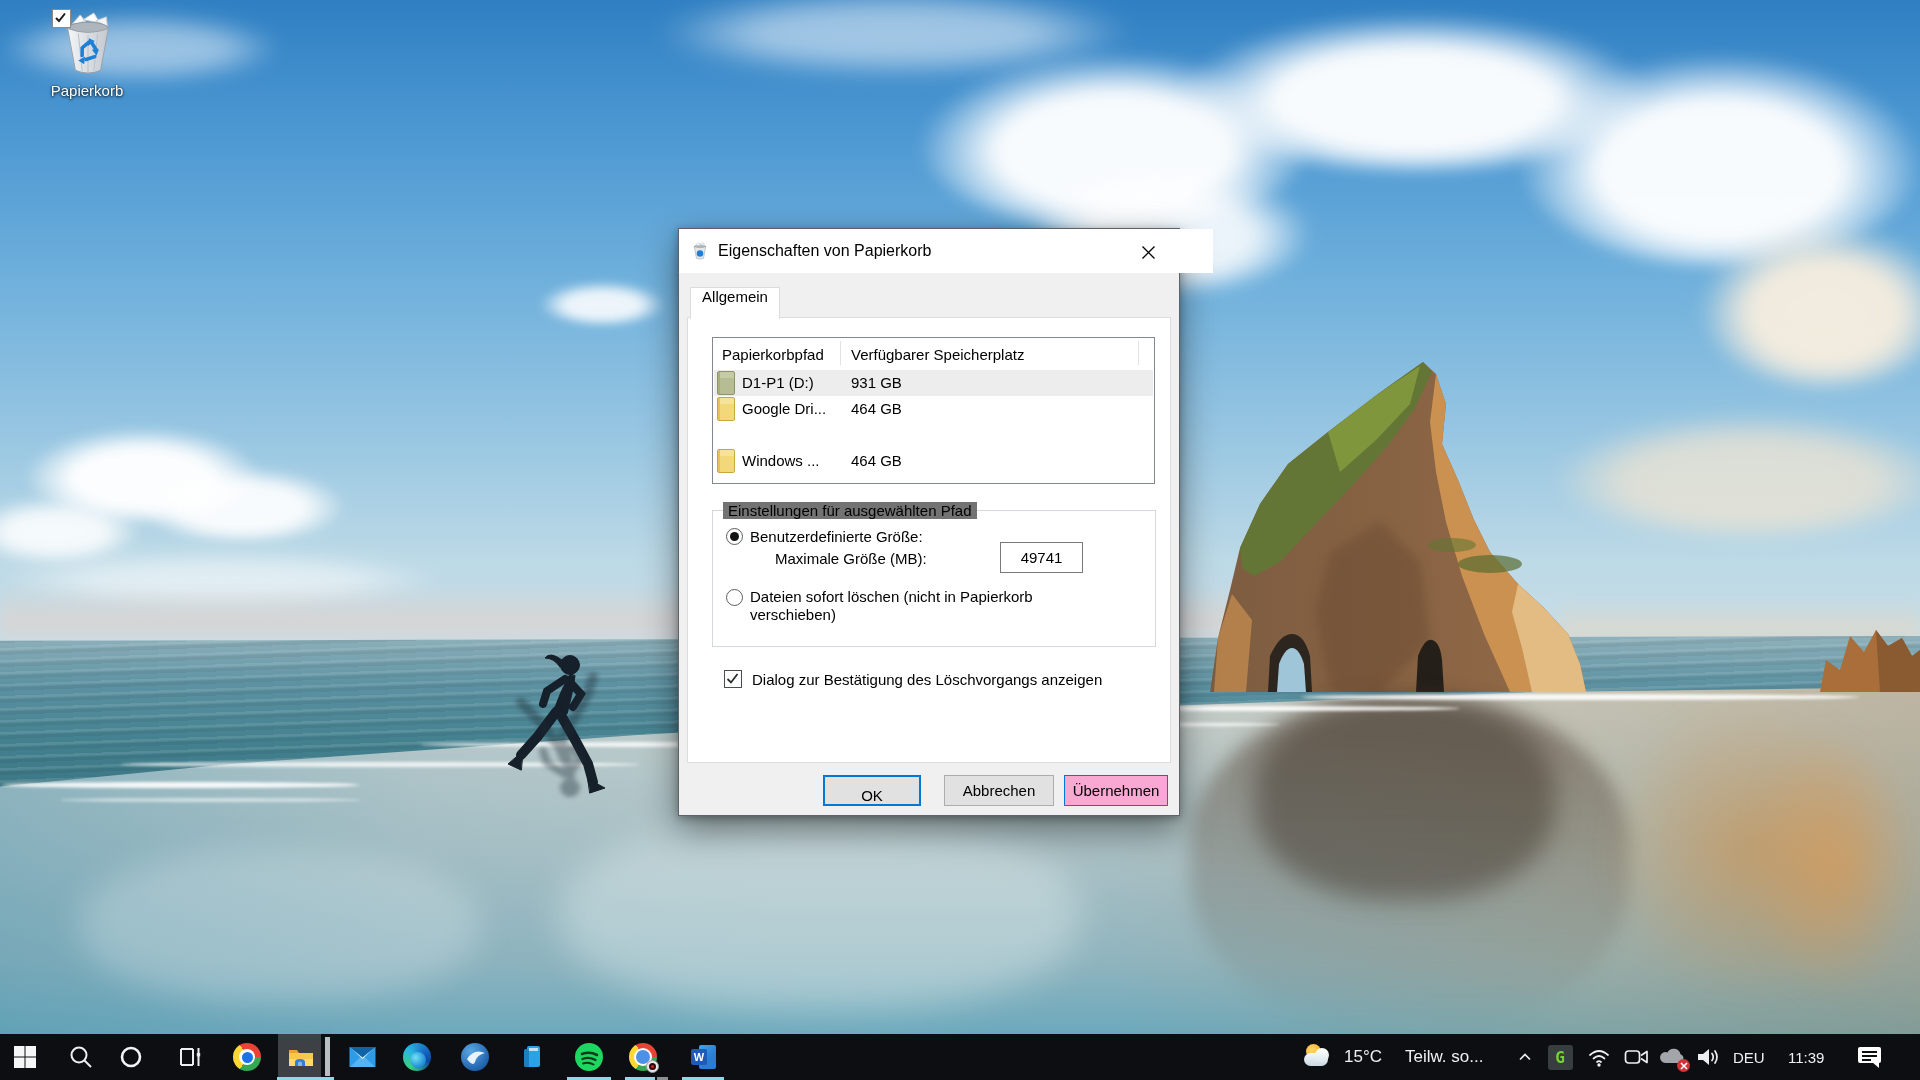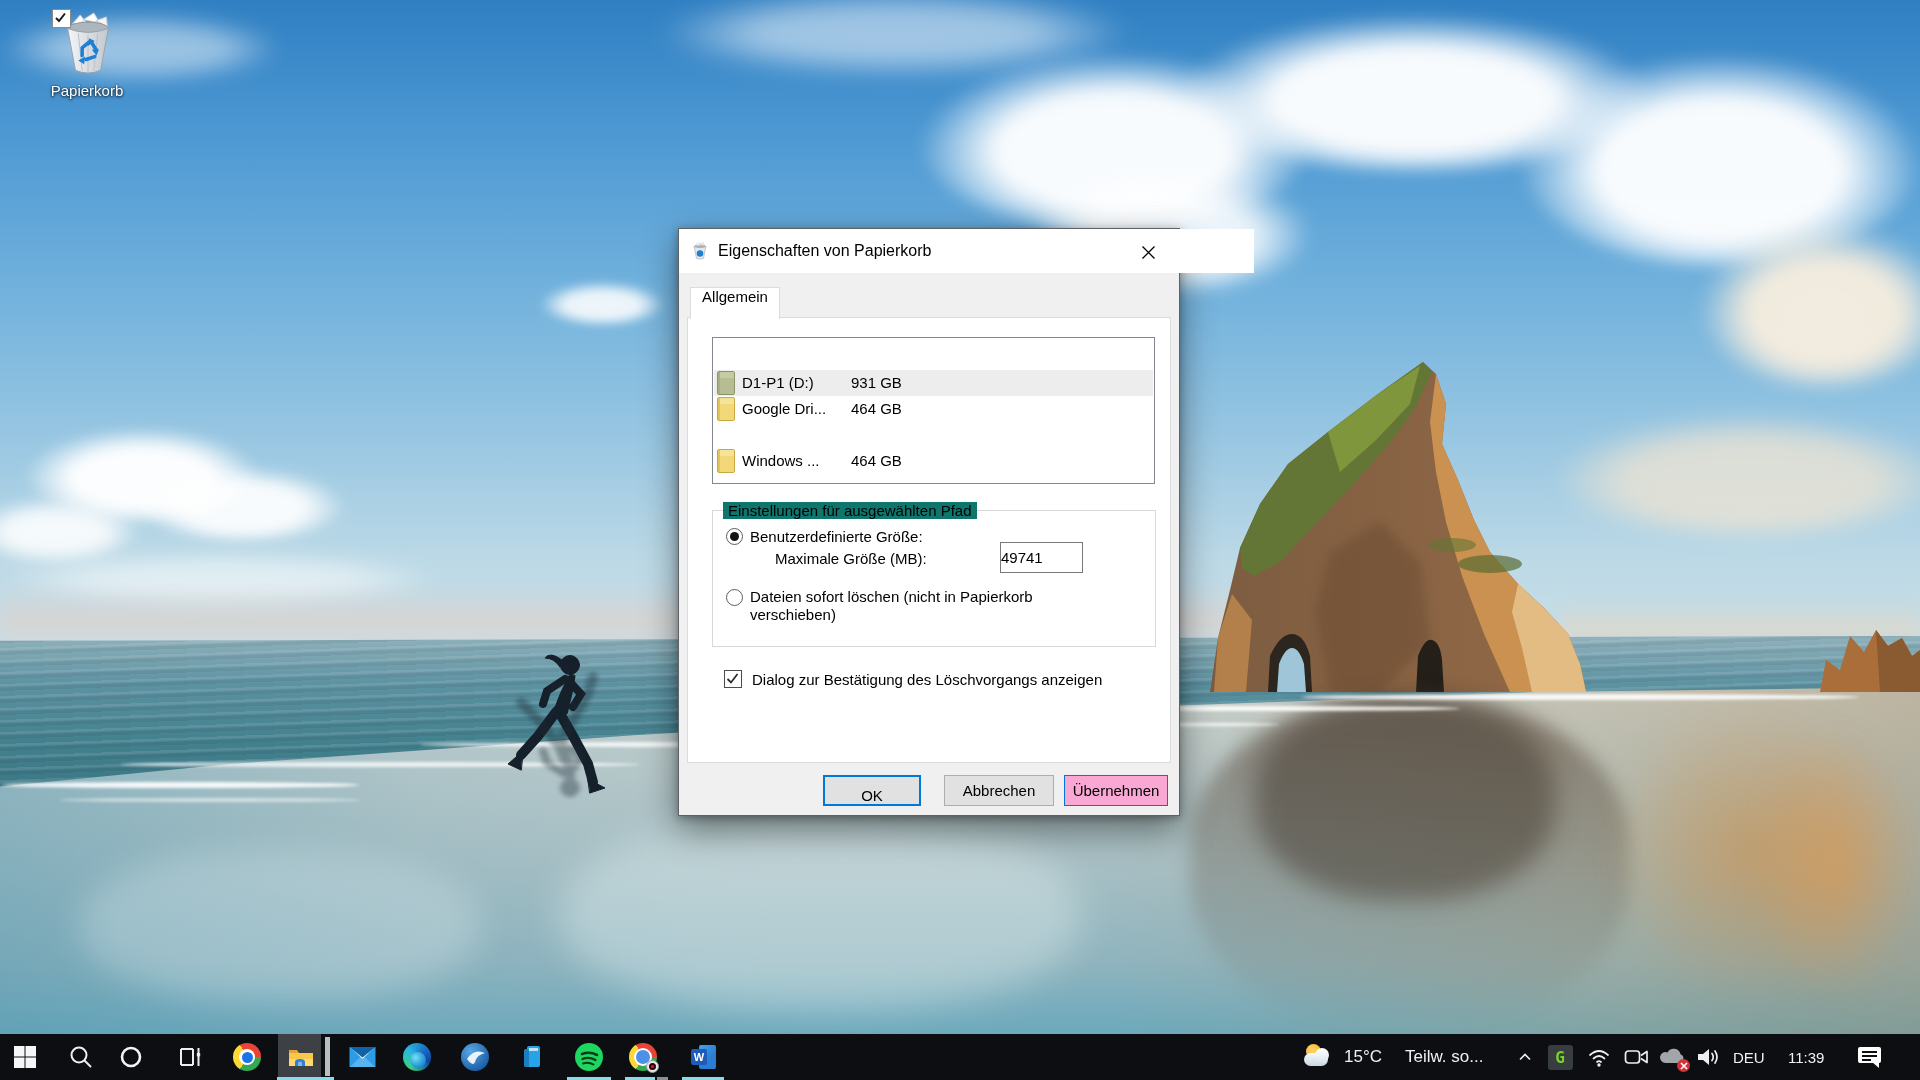--- a/index.html
+++ b/index.html
@@ -48,26 +48,26 @@
   .lv-head .h2{position:absolute;left:138px;top:8px;}
   .lv-row{position:absolute;left:1px;width:439px;height:26px;}
   .lv-row.sel{background:#ededed;}
   .lv-row .nm{position:absolute;left:28px;top:4px;}
   .lv-row .sp{position:absolute;left:137px;top:4px;}
   .fold{position:absolute;left:3px;top:1px;width:18px;height:24px;border-radius:2px;box-sizing:border-box;}
   .fold.yellow{background:linear-gradient(180deg,#f6e39a 0 28%,#f2d878 28%);border:1px solid #c9a83f;box-shadow:inset 2px 0 0 #e3c35c;}
   .fold.green{background:linear-gradient(180deg,#c6cba4 0 28%,#b7bd92 28%);border:1px solid #8d9468;box-shadow:inset 2px 0 0 #a7ad80;}
   
   .grp{left:24px;top:192px;width:442px;height:135px;border:1px solid #d5d8dc;}
-  .grp-label{position:absolute;left:10px;top:-9px;background:#0f766e;padding:0 5px;}
+  .grp-label{position:absolute;left:10px;top:-9px;background:#737373;padding:0 5px;}
   .radio{position:absolute;width:17px;height:17px;border:1px solid #5a5e62;border-radius:50%;background:#fff;box-sizing:border-box;}
   .radio.on:after{content:"";position:absolute;left:3px;top:3px;width:9px;height:9px;border-radius:50%;background:#141414;}
   .cb{position:absolute;width:18px;height:18px;background:#fff;border:1.5px solid #4a4d50;box-sizing:border-box;}
   .tin{position:absolute;left:287px;top:31px;width:83px;height:31px;border:1px solid #7a7a7a;
-    font-family:"Liberation Sans",sans-serif;font-size:15px;box-sizing:border-box;background:#fff;padding:0;}
+    font-family:"Liberation Sans",sans-serif;font-size:15px;text-align:center;box-sizing:border-box;background:#fff;padding:0;}
   .btn{position:absolute;top:546px;height:31px;background:#e1e1e1;border:1px solid #adadad;
     font-family:"Liberation Sans",sans-serif;font-size:15px;display:flex;align-items:center;justify-content:center;box-sizing:border-box;}
   .btn.default{border:2px solid #0078d7;}
   .btn.accent{border:1px solid #0078d7;background:#f9a8d4;}
   
   #taskbar{left:0;top:1034px;width:1920px;height:46px;background:#0c0e11;z-index:50;}
   .slot{position:absolute;top:0;width:48px;height:46px;display:flex;align-items:center;justify-content:center;}
   .underline{position:absolute;bottom:0;height:3px;background:#8adbe8;}
   .tray-txt{position:absolute;top:0;height:46px;display:flex;align-items:center;color:#eef1f2;}
   .ticon{position:absolute;top:0;height:46px;display:flex;align-items:center;justify-content:center;}
@@ -197,21 +197,21 @@
   </svg>
   <div class="abs sel-box">
     <svg width="15" height="15" viewBox="0 0 15 15">
       <path d="M3,8 L6,11 L12,3.5" stroke="#1a1a1a" stroke-width="2" fill="none"></path>
     </svg>
   </div>
   <div class="label" style="position:absolute;left:0;top:74px;width:106px;">Papierkorb</div>
 </div>
 
 <div class="abs" id="dialog">
-  <div class="abs" id="titlebar" style="width:575px;">
+  <div class="abs" id="titlebar" style="width:534px;">
     <svg width="18" height="18" viewBox="0 0 64 66">
       <ellipse cx="32" cy="17" rx="21" ry="6.5" fill="#aeb6bd" stroke="#8f979e" stroke-width="2"></ellipse>
       <path d="M16,12 L26,2 L36,12 Z M30,8 L44,2 L48,13 Z" fill="#fafbfc" stroke="#c0c5ca" stroke-width="2"></path>
       <path d="M11,17 L19,60 Q32,66 45,60 L53,17 Q32,25 11,17 Z" fill="#e4e8eb" stroke="#9aa1a8" stroke-width="2"></path>
       <circle cx="32" cy="42" r="12" fill="#1d7fd6"></circle>
     </svg>
     <span class="t">Eigenschaften von Papierkorb</span>
   </div>
   <div class="abs" id="close-btn">
     <svg width="15" height="15" viewBox="0 0 15 15">
@@ -219,20 +219,26 @@
     </svg>
   </div>
 
   <div class="abs tab">
     <span>Allgemein</span>
   </div>
 
   <div class="abs page">
 
     <div class="abs lv">
+      <div class="lv-head">
+        <span class="h1">Papierkorbpfad</span>
+        <span class="h2">Verfügbarer Speicherplatz</span>
+        <div class="sep" style="left:127px;"></div>
+        <div class="sep" style="left:425px;"></div>
+      </div>
       <div class="lv-row sel" style="top:32px;">
         <div class="fold green"></div>
         <span class="nm">D1-P1 (D:)</span>
         <span class="sp">931 GB</span>
       </div>
       <div class="lv-row" style="top:58px;">
         <div class="fold yellow"></div>
         <span class="nm">Google Dri...</span>
         <span class="sp">464 GB</span>
       </div>

